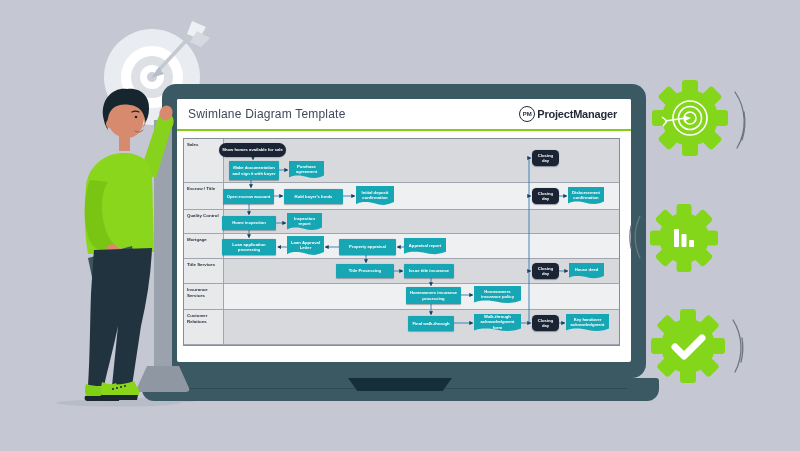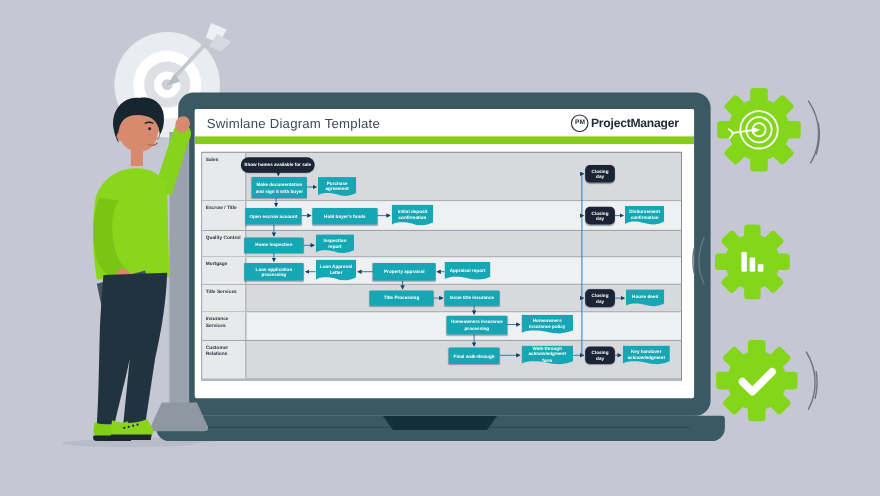--- a/index.html
+++ b/index.html
@@ -14,21 +14,21 @@
           border-radius:2px;overflow:hidden;}
   .laptop-base{position:absolute;left:142px;top:378px;width:517px;height:23px;background:#3a5962;
                border-radius:3px 3px 12px 12px;}
   .base-line{position:absolute;left:32px;right:32px;top:10px;height:1px;background:rgba(0,0,0,.18);}
   .base-notch{position:absolute;left:206px;top:0;width:104px;height:13px;background:#142f38;
               clip-path:polygon(0 0,100% 0,91% 100%,9% 100%);}
 
   
   .screen-header{position:absolute;left:0;top:0;width:100%;height:32px;box-sizing:border-box;
                  display:flex;align-items:center;justify-content:space-between;
-                 padding:0 14px 0 11px;border-bottom:7px solid #84cc16;background:#fff;}
+                 padding:0 14px 0 11px;border-bottom:2px solid #84cc16;background:#fff;}
   .screen-title{font-size:12px;color:#40475a;font-weight:500;letter-spacing:.2px;}
   .brand{display:flex;align-items:center;gap:2px;}
   .pm-badge{width:16px;height:16px;border:1.6px solid #262b3a;border-radius:50%;
             display:flex;align-items:center;justify-content:center;
             font-size:6px;font-weight:700;color:#262b3a;box-sizing:border-box;}
   .brand-name{font-size:11px;font-weight:700;color:#262b3a;letter-spacing:-.2px;}
 
   
   .swimlane-table{position:absolute;left:6px;top:39px;width:435px;height:206px;
                   border:1px solid #878c97;box-sizing:content-box;background:#eef0f1;}

